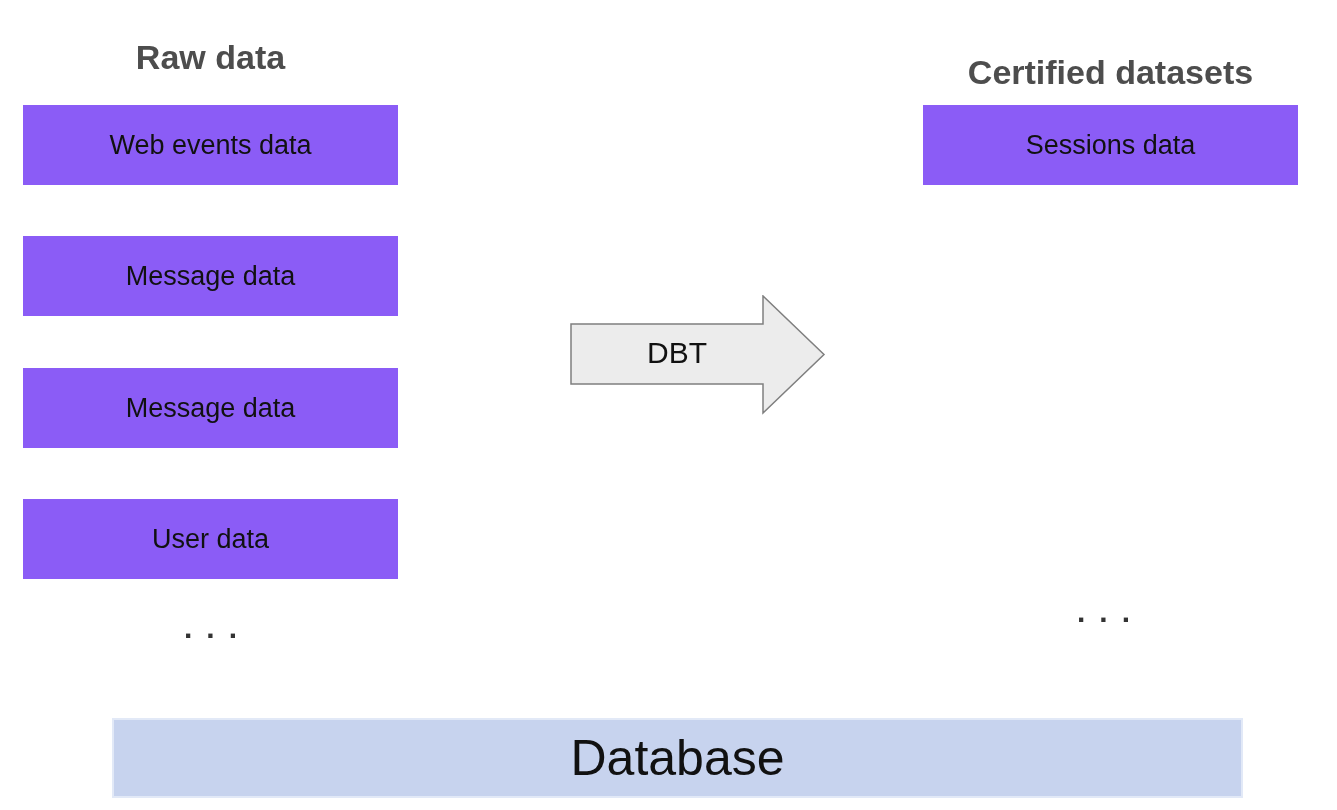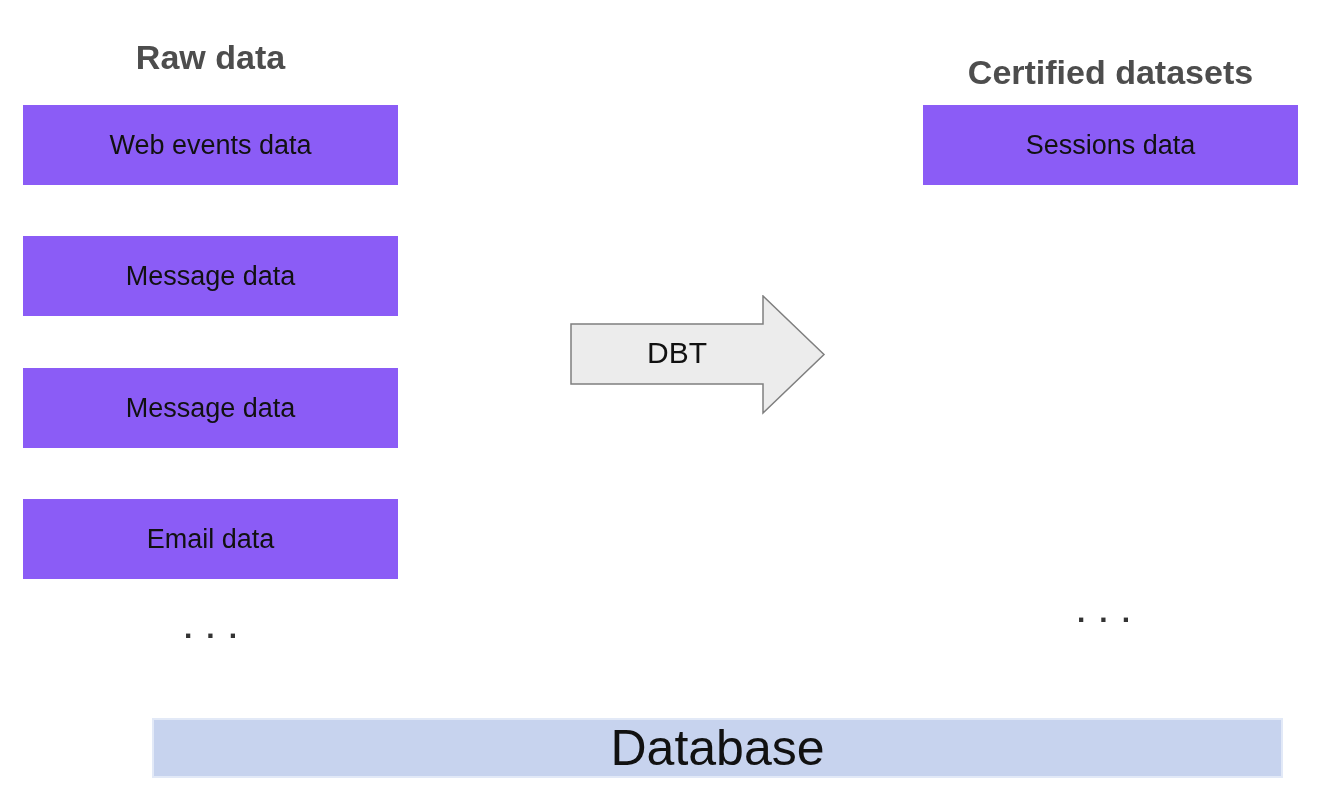--- a/index.html
+++ b/index.html
@@ -81,45 +81,44 @@
     font-size: 30px;
     color: #111111;
     pointer-events: none;
   }
 
   .database-bar {
     position: absolute;
     left: 112px;
     top: 718px;
     width: 1131px;
-    height: 60px;
+    height: 80px;
     box-sizing: border-box;
     background: #c7d3ee;
     border: 2px solid #e2e9f7;
     display: flex;
     align-items: center;
     justify-content: center;
     font-size: 50px;
     color: #111111;
-    margin-left: 40px;
   }
 </style>
 </head>
 <body>
 
 <div class="canvas">
 
   <div class="col-title left">Raw data</div>
 
   <div class="col-title right">Certified datasets</div>
 
   <div class="data-box col-left row1">Web events data</div>
   <div class="data-box col-left row2">Message data</div>
   <div class="data-box col-left row3">Message data</div>
-  <div class="data-box col-left row4">Email data</div>
+  <div class="data-box col-left row4">User data</div>
 
   <div class="ellipsis left">...</div>
 
   <div class="dbt-arrow">
     <svg width="256" height="120" viewBox="0 0 256 120">
       <polygon points="1,29 193,29 193,1 254,59.5 193,118 193,89 1,89" fill="#ececec" stroke="#7f7f7f" stroke-width="1.5" stroke-linejoin="miter"></polygon>
     </svg>
   </div>
   <div class="arrow-label">DBT</div>
 

